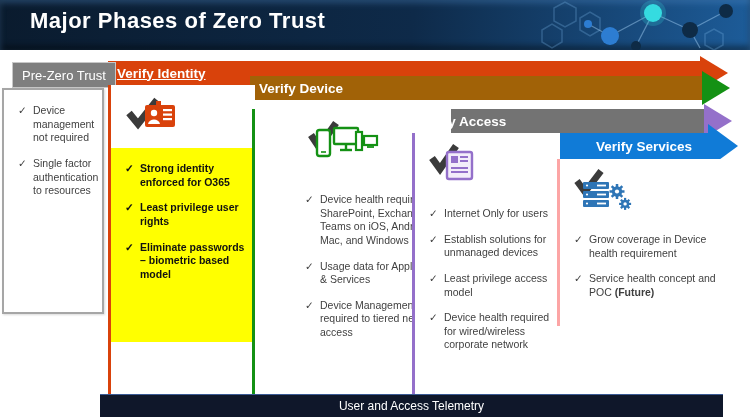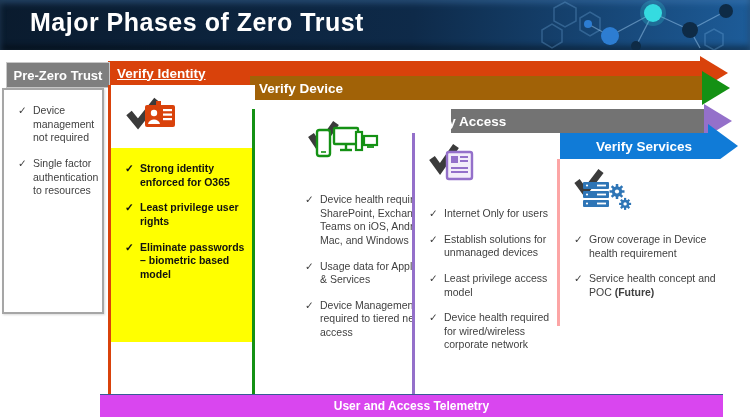--- a/index.html
+++ b/index.html
@@ -4,41 +4,41 @@
 <style>
   html,body{margin:0;padding:0;background:#fff;}
   .stage{position:relative;width:750px;height:418px;background:#fff;overflow:hidden;
          font-family:"Liberation Sans",sans-serif;}
 
   
   .titlebar{position:absolute;left:0;top:0;width:750px;height:50px;
             background:linear-gradient(95deg,#0a1b2e 0%,#0e2a49 55%,#1d5c99 100%);
             box-shadow:inset 0 3px 6px rgba(90,150,210,.35), inset 0 -4px 6px rgba(0,0,0,.45);}
   .titlebar h1{position:absolute;left:30px;top:8px;margin:0;color:#fff;
-               font-size:25px;font-weight:600;letter-spacing:.5px;}
+               font-size:22px;font-weight:600;letter-spacing:.5px;}
   .deco{position:absolute;right:0;top:0;}
 
   
   .arrow{position:absolute;height:24px;display:flex;align-items:center;
          color:#fff;font-weight:bold;font-size:13.5px;}
   .arrow .head{position:absolute;width:0;height:0;top:50%;transform:translateY(-50%);}
   .arrow-identity{left:108px;top:61px;width:592px;background:#d9420b;padding-left:0;text-decoration:underline;}
   .arrow-identity .head{right:-28px;border-top:17px solid transparent;border-bottom:17px solid transparent;border-left:28px solid #d9420b;}
   .arrow-device{left:250px;top:76px;width:452px;background:#a16207;}
   .arrow-device .head{right:-28px;border-top:17px solid transparent;border-bottom:17px solid transparent;border-left:28px solid #149114;}
   .arrow-access{left:410px;top:109px;width:294px;background:#737373;}
   .arrow-access .head{right:-28px;border-top:17px solid transparent;border-bottom:17px solid transparent;border-left:28px solid #9470ca;}
   .arrow-services{left:556px;top:133px;width:152px;height:26px;background:#107bd7;justify-content:center;}
   .arrow-services .head{right:-30px;border-top:22px solid transparent;border-bottom:22px solid transparent;border-left:30px solid #107bd7;}
   .arrow .lbl{padding-left:9px;white-space:nowrap;}
   .arrow-services .lbl{padding-left:24px;}
 
   
-  .pre-header{position:absolute;left:6px;top:62px;width:102px;height:24px;background:#7f7f7f;
-              border:1px solid #c8c8c8;color:#fff;font-weight:bold;font-size:13px;
+  .pre-header{position:absolute;left:12px;top:62px;width:102px;height:24px;background:#7f7f7f;
+              border:1px solid #c8c8c8;color:#fff;font-weight:normal;font-size:13px;
               display:flex;align-items:center;justify-content:center;}
   .pre-body{position:absolute;left:2px;top:88px;width:98px;height:222px;background:#fff;
             border:2px solid #a6a6a6;box-shadow:1px 1px 2px rgba(0,0,0,.15);}
 
   
   .col{position:absolute;background:#fff;}
   .col-identity{left:108px;top:85px;width:144px;height:309px;border-left:3px solid #d9420b;}
   .col-device{left:252px;top:109px;width:160px;height:285px;border-left:3px solid #149114;padding-left:36px;}
   .col-access{left:412px;top:133px;width:145px;height:261px;border-left:3px solid #9470ca;}
   .col-services{left:557px;top:159px;width:166px;height:167px;border-left:3px solid #fca5a5;}
@@ -49,22 +49,22 @@
   
   ul.checks{list-style:none;margin:4px;padding:10px 4px 0 8px;}
   ul.checks li{position:relative;padding-left:17px;margin-bottom:12px;
                font-size:10.5px;line-height:1.3;color:#3f3f3f;}
   ul.checks li::before{content:"\2713";position:absolute;left:2px;top:0;color:#3f3f3f;font-size:10.5px;}
   .yellow-box ul.checks li{font-weight:bold;color:#111;}
   .yellow-box ul.checks li::before{color:#111;}
   ul.checks li b{font-weight:bold;}
 
   
-  .telemetry{position:absolute;left:100px;top:394px;width:623px;height:22px;background:#d946ef;
-             color:#fff;font-weight:bold;font-size:12px;display:flex;align-items:center;justify-content:center;
+  .telemetry{position:absolute;left:100px;top:394px;width:623px;height:22px;background:#0f172a;
+             color:#fff;font-weight:normal;font-size:12px;display:flex;align-items:center;justify-content:center;
              border-top:1px solid #3a5a94;}
 </style>
 </head>
 <body>
 
 <div class="stage">
 
   <div class="titlebar">
     <h1>Major Phases of Zero Trust</h1>
     <svg class="deco" width="210" height="50" viewBox="0 0 210 50">

